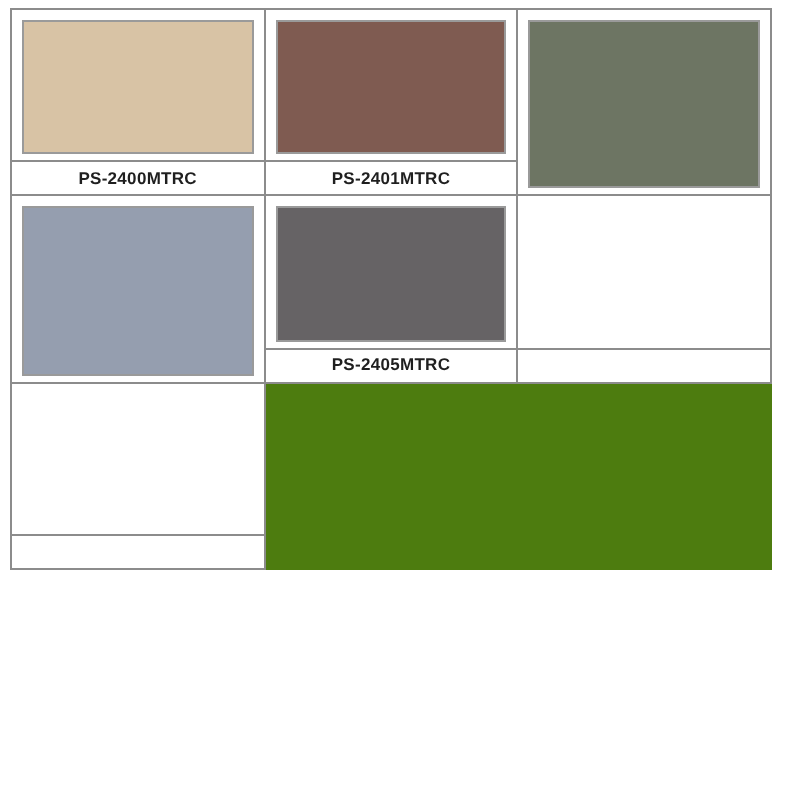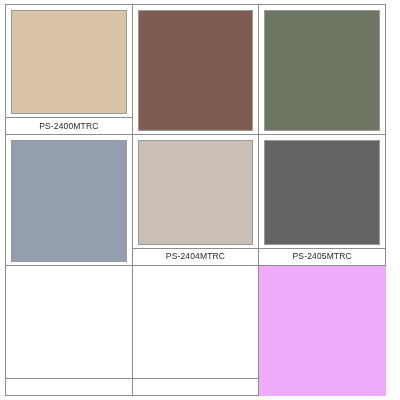--- a/index.html
+++ b/index.html
@@ -21,28 +21,29 @@
     background: #ffffff;
     box-sizing: border-box;
   }
 
   
   #swatch-grid {
     position: absolute;
     left: 5px;
     top: 4px;
     width: 381px;
-    height: 392px;
+    height: 281px;
     display: grid;
     grid-template-columns: 1fr 1fr 1fr;
     grid-template-rows: 1fr 1fr 1fr;
     border-top: 1px solid #8c8c8c;
     border-left: 1px solid #8c8c8c;
     box-sizing: border-box;
-    background: #f0abfc;
+    background: #4d7c0f;
+    font-weight: bold;
   }
 
   .grid-cell {
     position: relative;
     border-right: 1px solid #8c8c8c;
     border-bottom: 1px solid #8c8c8c;
     box-sizing: border-box;
     display: flex;
     flex-direction: column;
     background: #ffffff;
@@ -100,37 +101,32 @@
           <div class="swatch-chip" style="background-color: rgb(216, 195, 165);"></div>
         </div>
         <div class="label-strip">
           <span class="label-text">PS-2400MTRC</span>
         </div>
       </div>
       <div class="grid-cell">
         <div class="swatch-area">
           <div class="swatch-chip" style="background-color: rgb(127, 91, 81);"></div>
         </div>
+        <div class="label-strip">
+          <span class="label-text">PS-2401MTRC</span>
+        </div>
       </div>
       <div class="grid-cell">
         <div class="swatch-area">
           <div class="swatch-chip" style="background-color: rgb(109, 117, 99);"></div>
         </div>
       </div>
       <div class="grid-cell">
         <div class="swatch-area">
           <div class="swatch-chip" style="background-color: rgb(149, 158, 175);"></div>
-        </div>
-      </div>
-      <div class="grid-cell">
-        <div class="swatch-area">
-          <div class="swatch-chip" style="background-color: rgb(201, 191, 181);"></div>
-        </div>
-        <div class="label-strip">
-          <span class="label-text">PS-2404MTRC</span>
         </div>
       </div>
       <div class="grid-cell">
         <div class="swatch-area">
           <div class="swatch-chip" style="background-color: rgb(102, 99, 101);"></div>
         </div>
         <div class="label-strip">
           <span class="label-text">PS-2405MTRC</span>
         </div>
       </div>

